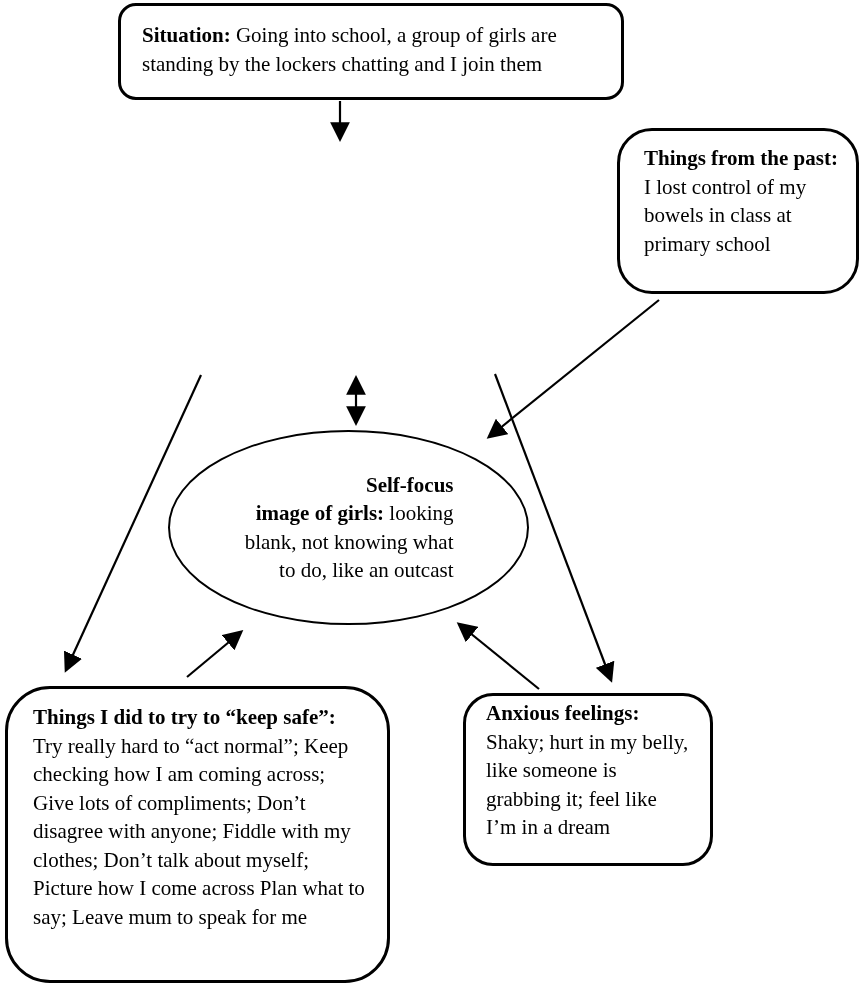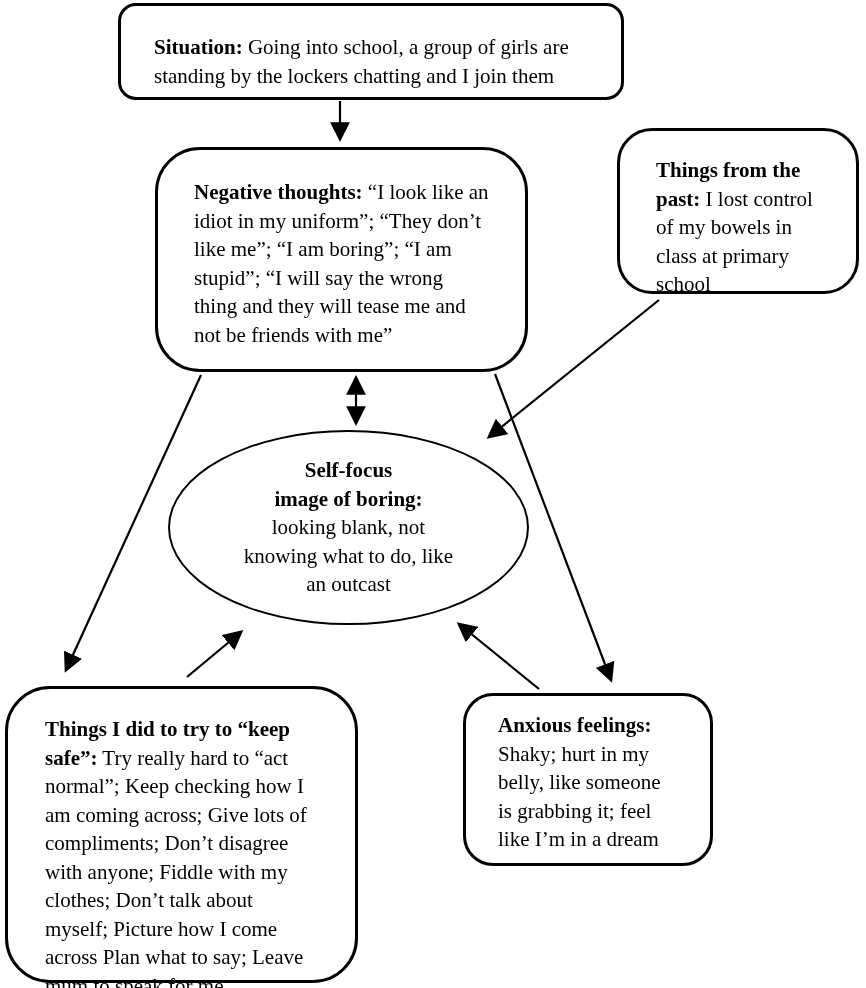--- a/index.html
+++ b/index.html
@@ -23,21 +23,21 @@
     fill: none;
   }
   .node {
     position: absolute;
     box-sizing: border-box;
     background: #ffffff;
     border: 3px solid #000000;
     font-size: 21px;
     line-height: 28.5px;
   }
-  .node p { margin: 12px; }
+  .node p { margin: 0; }
   .lbl { font-weight: bold; }
 
   .situation-box {
     left: 118px; top: 3px;
     width: 506px; height: 97px;
     border-radius: 18px;
     padding: 15px 18px 15px 21px;
   }
   .negative-box {
     left: 155px; top: 147px;
@@ -46,21 +46,21 @@
     padding: 16px 24px;
   }
   .past-box {
     left: 617px; top: 128px;
     width: 242px; height: 166px;
     border-radius: 35px;
     padding: 13px 16px 13px 24px;
   }
   .keepsafe-box {
     left: 5px; top: 686px;
-    width: 353px; height: 297px;
+    width: 385px; height: 297px;
     border-radius: 45px;
     padding: 14px 22px 14px 25px;
   }
   .anxious-box {
     left: 463px; top: 693px;
     width: 250px; height: 173px;
     border-radius: 30px;
     padding: 3px 20px;
   }
   .selffocus-ellipse {
@@ -68,20 +68,21 @@
     width: 361px; height: 195px;
     border-radius: 50%;
     border-width: 2.5px;
     display: flex;
     align-items: center;
     justify-content: center;
     text-align: center;
   }
   .selffocus-ellipse .inner {
     width: 210px;
+    text-align: right;
   }
 </style>
 </head>
 <body>
 
 <div class="canvas">
 
   <svg class="arrow-layer" viewBox="0 0 866 988" xmlns="http://www.w3.org/2000/svg">
     <defs>
       <marker id="ah" viewBox="0 0 10 10" refX="8.5" refY="5" markerWidth="9" markerHeight="9" orient="auto-start-reverse" markerUnits="strokeWidth">
@@ -94,30 +95,27 @@
     <line x1="201" y1="375" x2="66" y2="670" marker-end="url(#ah)"></line>
     <line x1="187" y1="677" x2="241" y2="632" marker-end="url(#ah)"></line>
     <line x1="495" y1="374" x2="611" y2="680" marker-end="url(#ah)"></line>
     <line x1="539" y1="689" x2="459" y2="624" marker-end="url(#ah)"></line>
   </svg>
 
   <div class="node situation-box">
     <p><span class="lbl">Situation:</span> <span>Going into school, a group of girls are standing by the lockers chatting and I join them</span></p>
   </div>
 
-  <div class="node negative-box">
-    <p><span class="lbl">Negative thoughts:</span> <span>“I look like an idiot in my uniform”; “They don’t like me”; “I am boring”; “I am stupid”; “I will say the wrong thing and they will tease me and not be friends with me”</span></p>
-  </div>
 
   <div class="node past-box">
     <p><span class="lbl">Things from the past:</span> <span>I lost control of my bowels in class at primary school</span></p>
   </div>
 
   <div class="node selffocus-ellipse">
-    <p class="inner"><span class="lbl">Self-focus</span><br><span class="lbl">image of boring:</span> <span>looking blank, not knowing what to do, like an outcast</span></p>
+    <p class="inner"><span class="lbl">Self-focus</span><br><span class="lbl">image of girls:</span> <span>looking blank, not knowing what to do, like an outcast</span></p>
   </div>
 
   <div class="node keepsafe-box">
     <p><span class="lbl">Things I did to try to “keep safe”:</span> <span>Try really hard to “act normal”; Keep checking how I am coming across; Give lots of compliments; Don’t disagree with anyone; Fiddle with my clothes; Don’t talk about myself; Picture how I come across Plan what to say; Leave mum to speak for me</span></p>
   </div>
 
   <div class="node anxious-box">
     <p><span class="lbl">Anxious feelings:</span> <span>Shaky; hurt in my belly, like someone is grabbing it; feel like I’m in a dream</span></p>
   </div>
 

